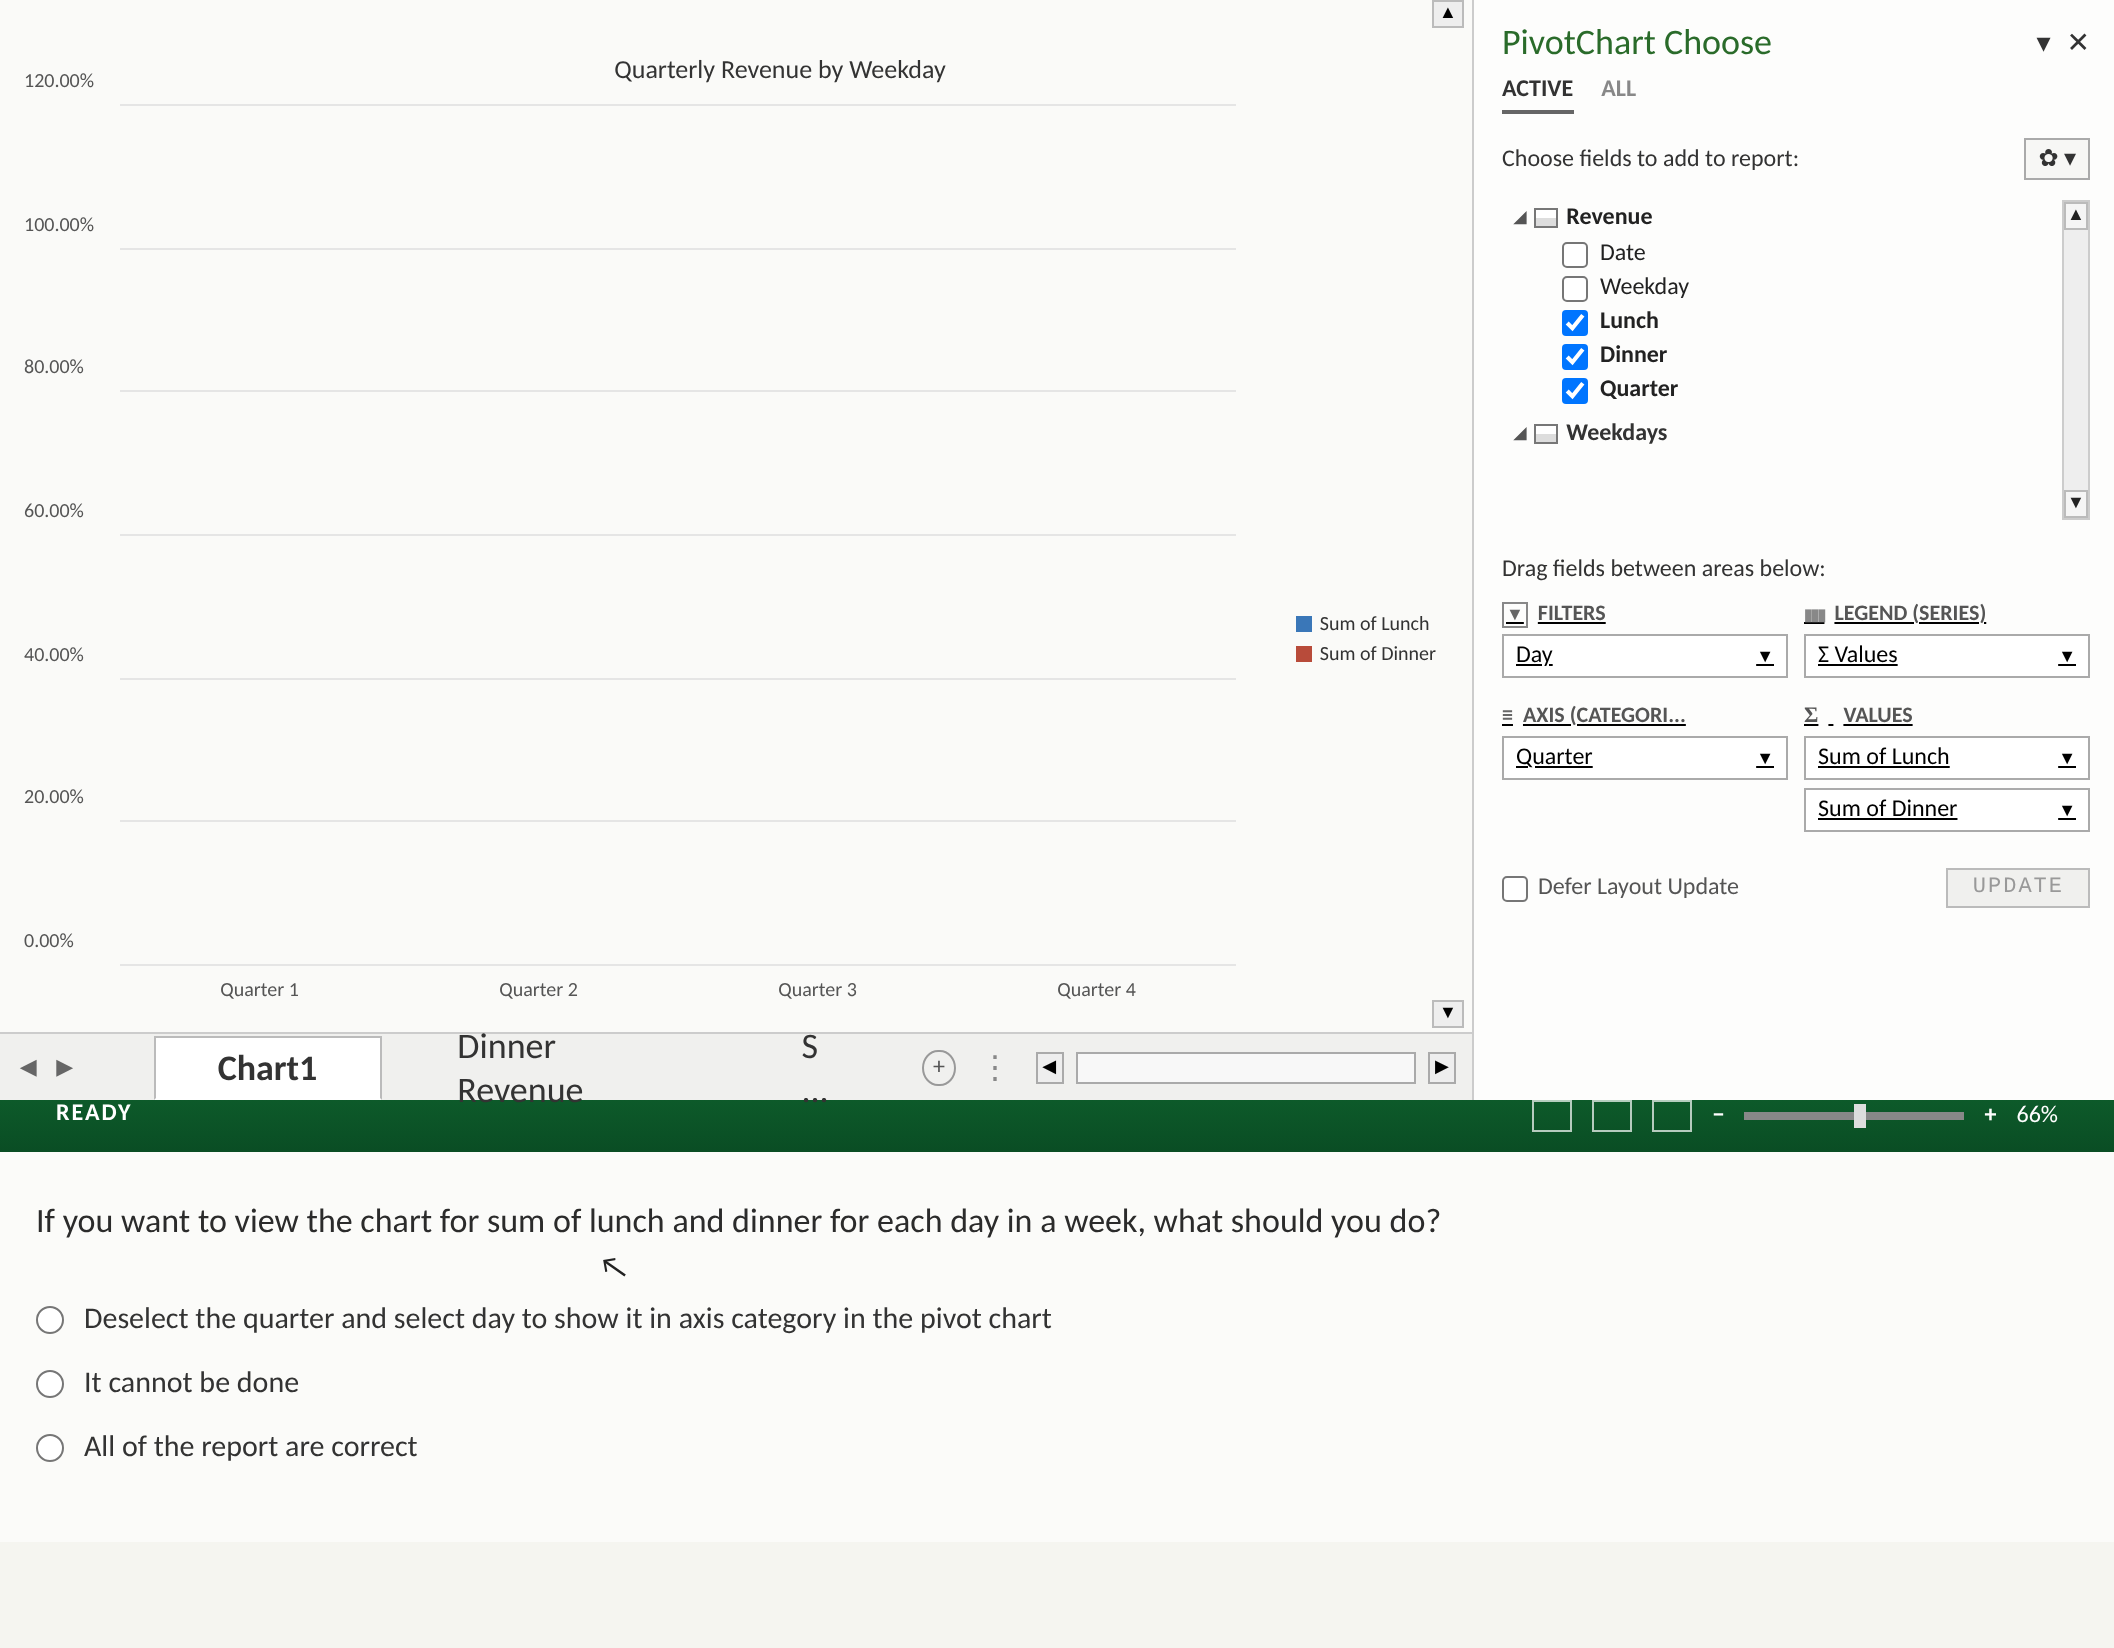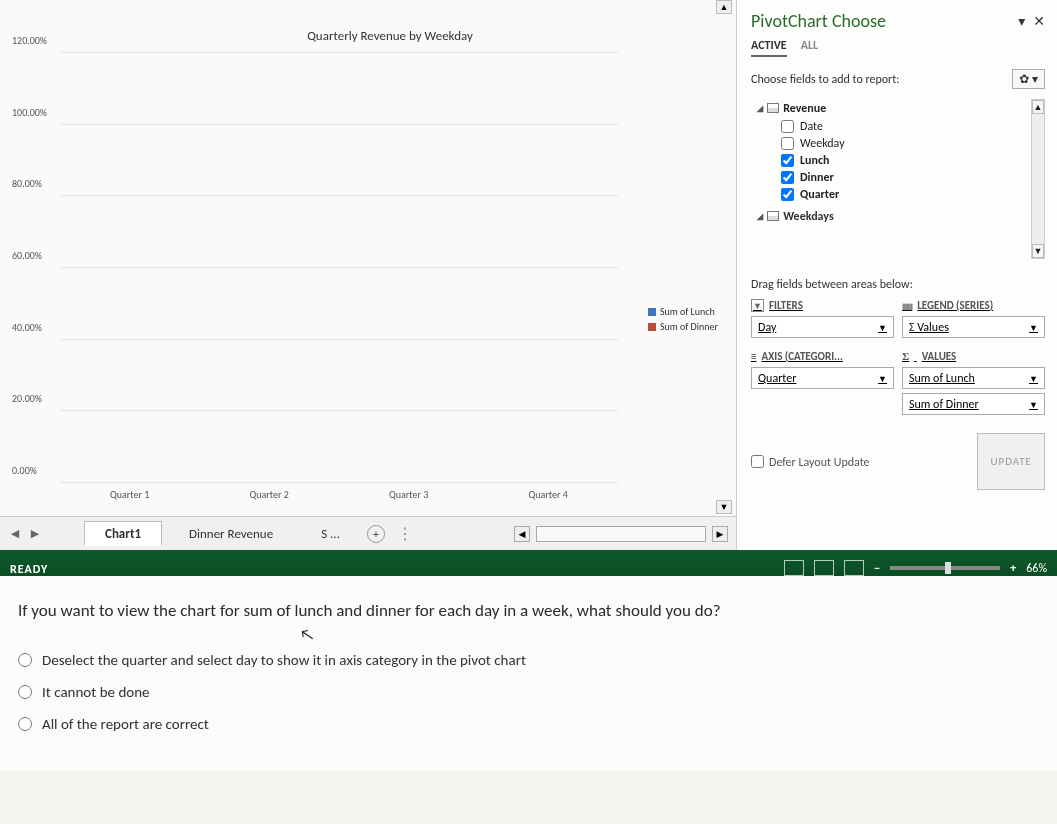--- a/index.html
+++ b/index.html
@@ -21,21 +21,21 @@
   .bar.dinner { background:#b84b3a; }
   .xlabel { position:absolute; bottom:-18px; left:0; right:0; text-align:center; font-size:10px; color:#555;}
   .legend { position:absolute; right:-100px; top:250px; font-size:10px; color:#333; }
   .legend-item { display:flex; align-items:center; gap:4px; margin:2px 0; }
   .sw { width:8px; height:8px; }
   .sw.lunch{background:#3a77b8;} .sw.dinner{background:#b84b3a;}
 
   
   .tabs-bar { position:absolute; bottom:0; left:0; right:0; height:34px; background:#f0f0ee; border-top:1px solid #ccc; display:flex; align-items:center; padding:0 8px; gap:6px;}
   .tabs-bar .nav { width:14px; text-align:center; font-size:11px; color:#666; cursor:pointer;}
-  .sheet-tab { padding:4px 20px; font-size:13px; color:#333; border:1px solid transparent; cursor:pointer; }
+  .sheet-tab { padding:4px 31px; font-size:18px; color:#333; border:1px solid transparent; cursor:pointer; }
   .sheet-tab.active { background:#fff; border:1px solid #bbb; border-bottom:1px solid #fff; font-weight:bold;}
   .add-sheet { width:18px; height:18px; border:1px solid #999; border-radius:50%; font-size:12px; text-align:center; line-height:16px; cursor:pointer; color:#555;}
   .hscroll-l, .hscroll-r { width:16px;height:16px;border:1px solid #aaa;background:#eee;font-size:9px;text-align:center;line-height:14px;cursor:pointer;}
   .hscroll-track {flex:0 0 170px;height:16px;border:1px solid #aaa;background:#f8f8f8;}
 
   
   .field-pane { width: 320px; background:#fdfdfc; padding: 10px 12px 8px 14px; display:flex; flex-direction:column; }
   .fp-head { display:flex; align-items:center; justify-content:space-between; }
   .fp-title { font-size:18px; color:#2a6b2a; }
   .fp-close { font-size:14px; color:#333; display:flex; gap:8px;}
@@ -63,24 +63,24 @@
   .area-title { font-size:11px; font-weight:bold; color:#555; display:flex; align-items:center; gap:5px; margin-bottom:4px; text-transform:uppercase;}
   .drop { border:1px solid #aaa; background:#fff; font-size:12px; padding:3px 6px; display:flex; justify-content:space-between; align-items:center; margin-bottom:4px; cursor:pointer;}
   .drop .car{font-size:9px;}
   .filter-icon::before{content:"▼";font-size:9px;color:#666;border:1px solid #888;padding:0 1px;}
   .legend-icon::before{content:"▮▮▮";font-size:8px;letter-spacing:-1px;color:#888;}
   .axis-icon::before{content:"≡";color:#666;}
   .sigma::before{content:"Σ";font-family:serif;}
 
   .defer-row{display:flex;align-items:center;justify-content:space-between;margin-top:14px;font-size:12px;color:#555;}
   .defer-row label{display:flex;align-items:center;gap:5px;}
-  .update-btn{border:1px solid #bbb;background:#f0f0ee;color:#999;padding:21px 12px;font-size:11px;letter-spacing:1px;}
+  .update-btn{border:1px solid #bbb;background:#f0f0ee;color:#999;padding:3px 12px;font-size:11px;letter-spacing:1px;font-family:Liberation Mono, monospace;}
 
   
-  .status-bar{height:26px;background:#1d6f3a;background:linear-gradient(#0d5a2a,#0a4d24);color:#fff;display:flex;align-items:flex-end;justify-content:space-between;padding:0 10px;font-size:12px;}
+  .status-bar{height:26px;background:#1d6f3a;background:linear-gradient(#0d5a2a,#0a4d24);color:#fff;display:flex;align-items:flex-start;justify-content:space-between;padding:0 28px;font-size:12px;}
   .status-left{font-weight:bold;letter-spacing:1px;}
   .status-right{display:flex;align-items:center;gap:10px;}
   .view-btn{width:20px;height:16px;border:1px solid rgba(255,255,255,.7);display:inline-block;cursor:pointer;}
   .zoom-slider{width:110px;height:4px;background:#888;position:relative;}
   .zoom-slider .tick{position:absolute;left:50%;top:-3px;width:1px;height:10px;background:#ccc;}
   .zoom-slider .thumb{position:absolute;left:50%;top:-4px;width:6px;height:12px;background:#ddd;}
   .zm{cursor:pointer;font-weight:bold;}
 
   
   .question-area{padding:24px 18px;background:#fbfbf9;}

